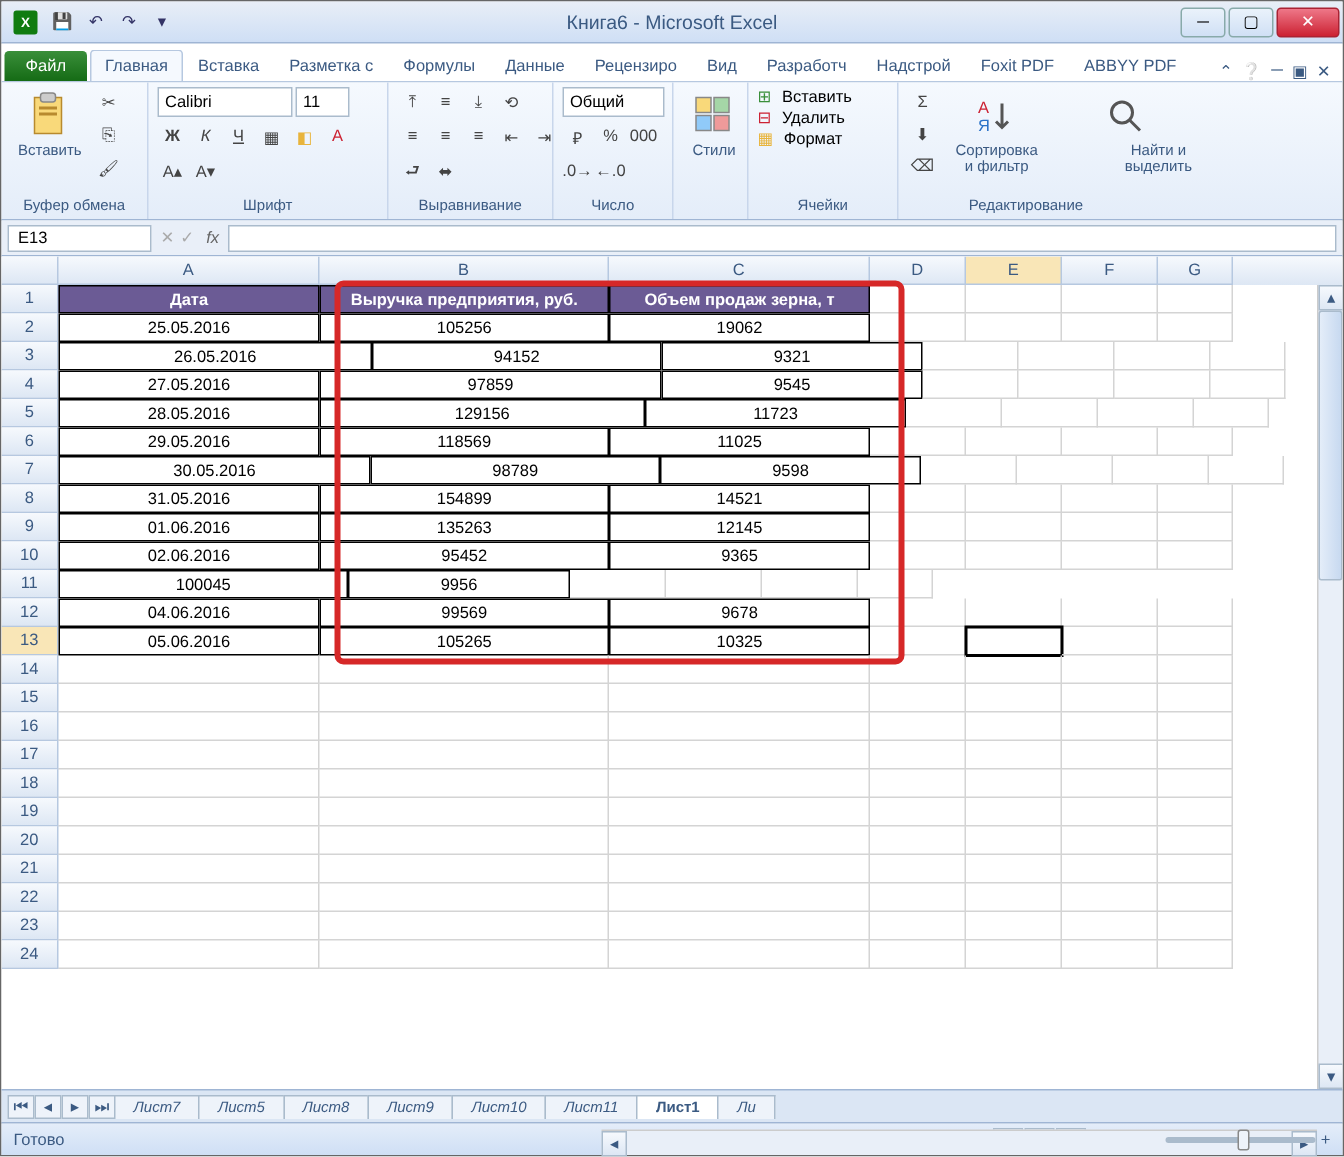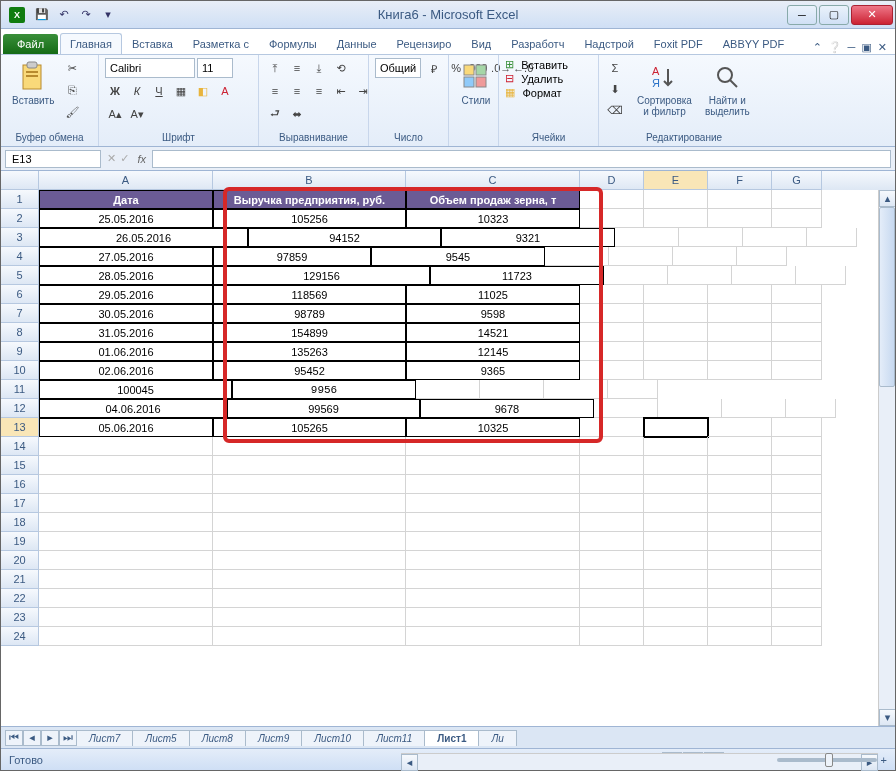--- a/index.html
+++ b/index.html
@@ -170,21 +170,21 @@
         </div>
         <div class="smallrow">
           <div class="sbtn">⮐</div>
           <div class="sbtn">⬌</div>
         </div>
       </div>
       <div class="glabel">Выравнивание</div>
     </div>
 
     <div class="rgroup" style="width:80px;">
-      <div class="gbody" style="flex-direction:row;gap:3px;">
+      <div class="gbody" style="flex-direction:column;gap:3px;">
         <div class="combo" style="width:68px;">Общий</div>
         <div class="smallrow">
           <div class="sbtn">₽</div>
           <div class="sbtn">%</div>
           <div class="sbtn">000</div>
         </div>
         <div class="smallrow">
           <div class="sbtn">.0→</div>
           <div class="sbtn">←.0</div>
         </div>
@@ -236,21 +236,21 @@
           <div class="lbl" style="white-space:pre;">Сортировка
 и фильтр</div>
         </div>
         <div class="bigbtn">
           <div class="icn">
               <svg width="28" height="28">
                 <circle cx="12" cy="12" r="7" fill="none" stroke="#555" stroke-width="2"></circle>
                 <line x1="17" y1="17" x2="24" y2="24" stroke="#555" stroke-width="2"></line>
               </svg>
             </div>
-          <div class="lbl" style="white-space:pre;">Найти и
+          <div class="lbl" style="white-space:pre;margin-left:45px;">Найти и
 выделить</div>
         </div>
       </div>
       <div class="glabel">Редактирование</div>
     </div>
   </div>
 
   <div class="formula-bar">
     <div class="namebox">E13</div>
     <span style="color:#aaa;margin:0 2px;">✕</span>
@@ -278,40 +278,40 @@
           <div class="cell tblhead" style="width: 174px;">Объем продаж зерна, т</div>
           <div class="cell" style="width: 64px;"></div>
           <div class="cell" style="width: 64px;"></div>
           <div class="cell" style="width: 64px;"></div>
           <div class="cell" style="width: 50px;"></div>
         </div>
         <div class="row">
           <div class="rowhead">2</div>
           <div class="cell tblcell" style="width: 174px;">25.05.2016</div>
           <div class="cell tblcell" style="width: 193px;">105256</div>
-          <div class="cell tblcell" style="width: 174px;">10323</div>
+          <div class="cell tblcell" style="width: 174px;">19062</div>
           <div class="cell" style="width: 64px;"></div>
           <div class="cell" style="width: 64px;"></div>
           <div class="cell" style="width: 64px;"></div>
           <div class="cell" style="width: 50px;"></div>
         </div>
         <div class="row">
           <div class="rowhead">3</div>
           <div class="cell tblcell" style="width: 209px;">26.05.2016</div>
           <div class="cell tblcell" style="width: 193px;">94152</div>
           <div class="cell tblcell" style="width: 174px;">9321</div>
           <div class="cell" style="width: 64px;"></div>
           <div class="cell" style="width: 64px;"></div>
           <div class="cell" style="width: 64px;"></div>
           <div class="cell" style="width: 50px;"></div>
         </div>
         <div class="row">
           <div class="rowhead">4</div>
           <div class="cell tblcell" style="width: 174px;">27.05.2016</div>
-          <div class="cell tblcell" style="width: 158px;">97859</div>
+          <div class="cell tblcell" style="width: 228px;">97859</div>
           <div class="cell tblcell" style="width: 174px;">9545</div>
           <div class="cell" style="width: 64px;"></div>
           <div class="cell" style="width: 64px;"></div>
           <div class="cell" style="width: 64px;"></div>
           <div class="cell" style="width: 50px;"></div>
         </div>
         <div class="row">
           <div class="rowhead">5</div>
           <div class="cell tblcell" style="width: 174px;">28.05.2016</div>
           <div class="cell tblcell" style="width: 217px;">129156</div>
@@ -326,21 +326,21 @@
           <div class="cell tblcell" style="width: 174px;">29.05.2016</div>
           <div class="cell tblcell" style="width: 193px;">118569</div>
           <div class="cell tblcell" style="width: 174px;">11025</div>
           <div class="cell" style="width: 64px;"></div>
           <div class="cell" style="width: 64px;"></div>
           <div class="cell" style="width: 64px;"></div>
           <div class="cell" style="width: 50px;"></div>
         </div>
         <div class="row">
           <div class="rowhead">7</div>
-          <div class="cell tblcell" style="width: 174px;">30.05.2016</div>
+          <div class="cell tblcell" style="width: 208px;">30.05.2016</div>
           <div class="cell tblcell" style="width: 193px;">98789</div>
           <div class="cell tblcell" style="width: 174px;">9598</div>
           <div class="cell" style="width: 64px;"></div>
           <div class="cell" style="width: 64px;"></div>
           <div class="cell" style="width: 64px;"></div>
           <div class="cell" style="width: 50px;"></div>
         </div>
         <div class="row">
           <div class="rowhead">8</div>
           <div class="cell tblcell" style="width: 174px;">31.05.2016</div>
@@ -367,29 +367,29 @@
           <div class="cell tblcell" style="width: 193px;">95452</div>
           <div class="cell tblcell" style="width: 174px;">9365</div>
           <div class="cell" style="width: 64px;"></div>
           <div class="cell" style="width: 64px;"></div>
           <div class="cell" style="width: 64px;"></div>
           <div class="cell" style="width: 50px;"></div>
         </div>
         <div class="row">
           <div class="rowhead">11</div>
           <div class="cell tblcell" style="width: 193px;">100045</div>
-          <div class="cell tblcell" style="width: 184px; font-family: Liberation Mono, monospace;">9956</div>
+          <div class="cell tblcell" style="width: 148px;">9956</div>
           <div class="cell" style="width: 64px;"></div>
           <div class="cell" style="width: 64px;"></div>
           <div class="cell" style="width: 64px;"></div>
           <div class="cell" style="width: 50px;"></div>
         </div>
         <div class="row">
           <div class="rowhead">12</div>
-          <div class="cell tblcell" style="width: 188px;">04.06.2016</div>
+          <div class="cell tblcell" style="width: 174px;">04.06.2016</div>
           <div class="cell tblcell" style="width: 193px;">99569</div>
           <div class="cell tblcell" style="width: 174px;">9678</div>
           <div class="cell" style="width: 64px;"></div>
           <div class="cell" style="width: 64px;"></div>
           <div class="cell" style="width: 64px;"></div>
           <div class="cell" style="width: 50px;"></div>
         </div>
         <div class="row">
           <div class="rowhead sel">13</div>
           <div class="cell tblcell" style="width: 174px;">05.06.2016</div>

